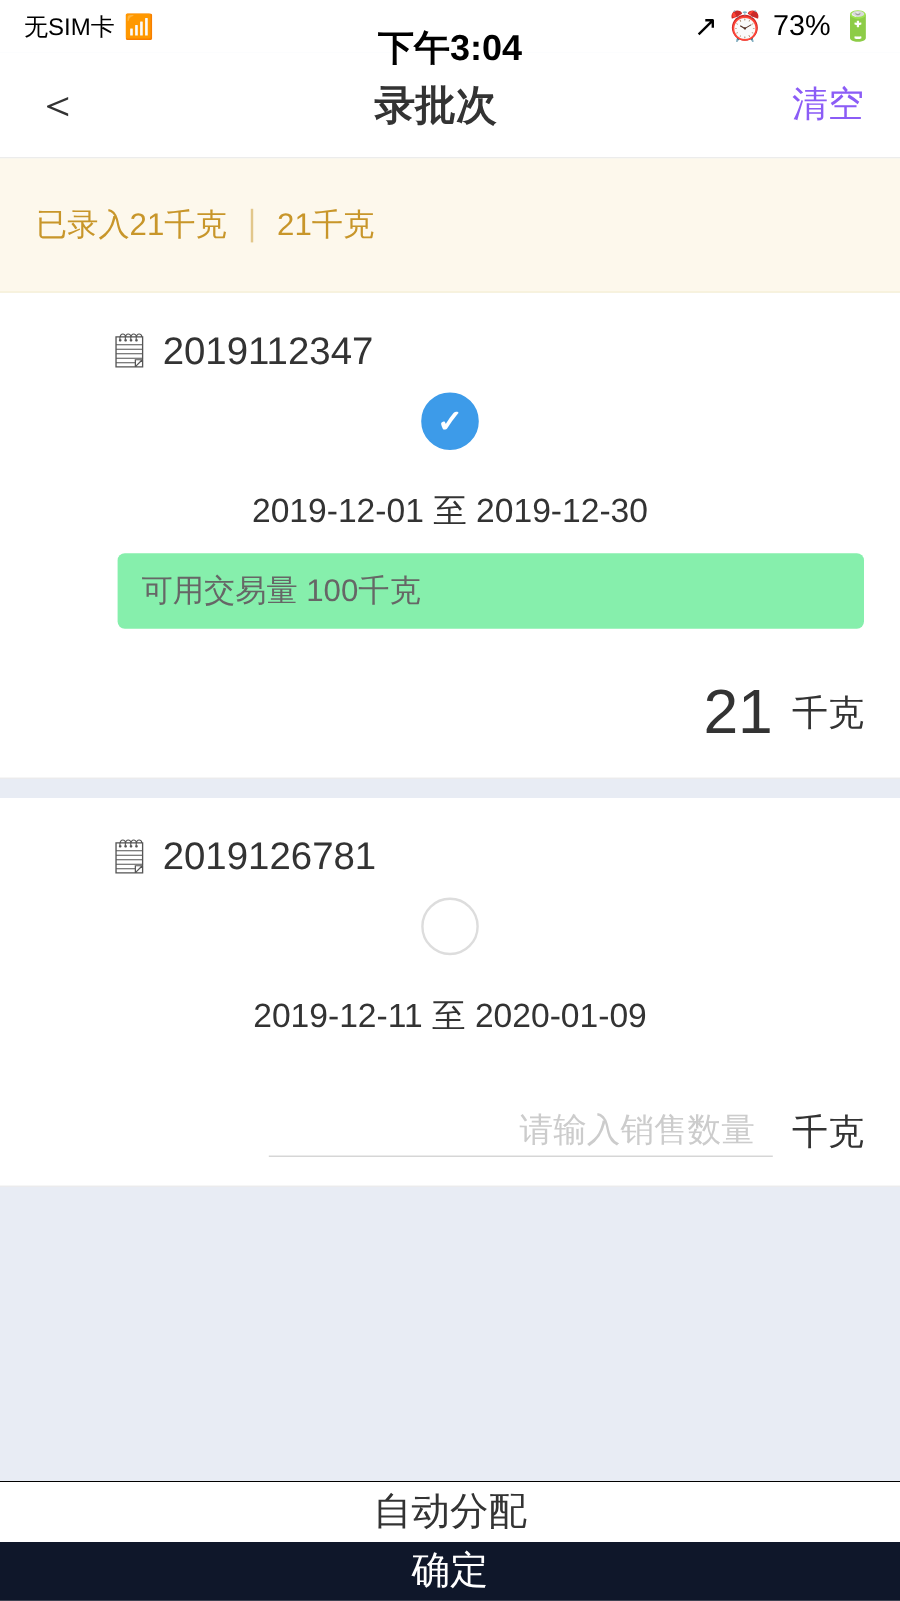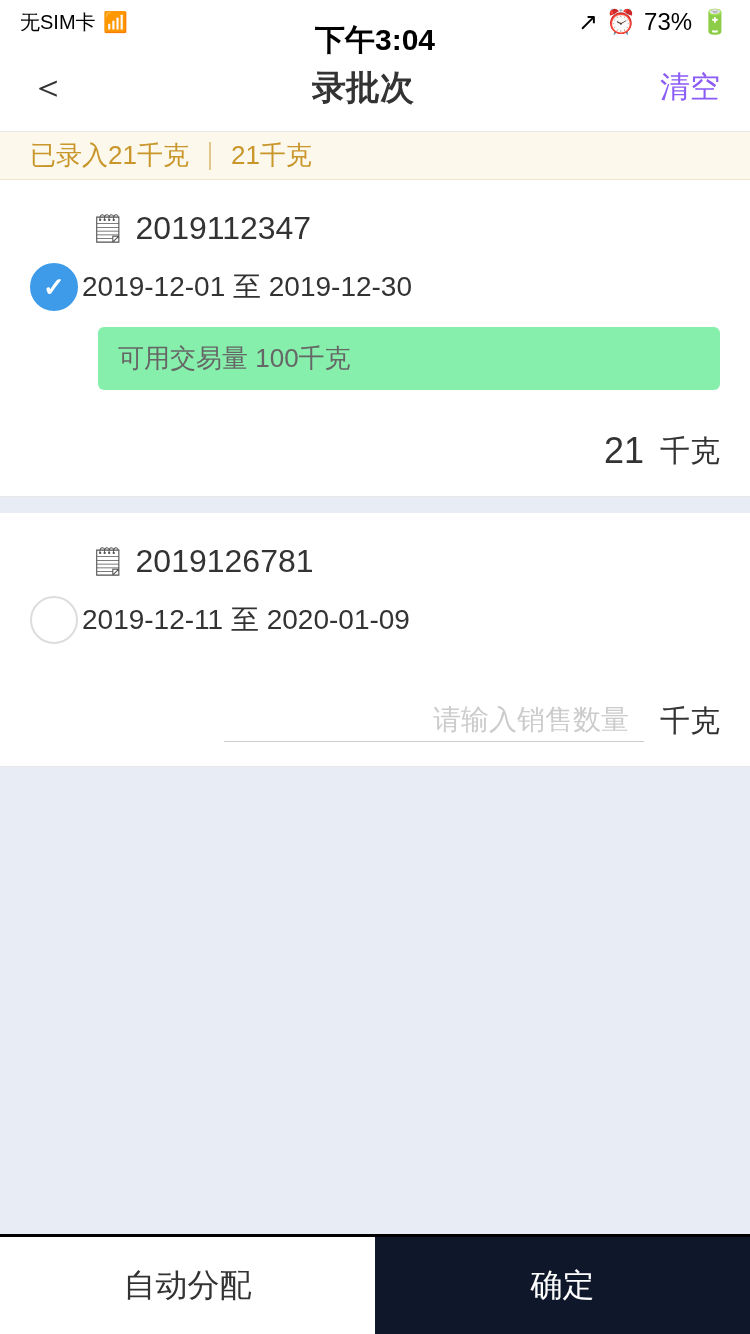--- a/index.html
+++ b/index.html
@@ -71,21 +71,21 @@
     }
     .nav-clear {
       font-size: 30px;
       color: #8b5cf6;
       cursor: pointer;
     }
 
     
     .info-banner {
       background: #fdf8ec;
-      padding: 6px 30px;
+      padding: 38px 30px;
       display: flex;
       align-items: center;
       gap: 20px;
       border-bottom: 1px solid #f0e8c8;
     }
     .info-item {
       font-size: 26px;
       color: #c8962a;
     }
     .info-divider {
@@ -121,22 +121,23 @@
     }
     .batch-id {
       font-size: 32px;
       color: #333;
       font-weight: 500;
     }
 
     .batch-row {
       display: flex;
       align-items: center;
-      gap: 4px;
+      gap: 32px;
       margin-bottom: 16px;
+      flex-direction: column;
     }
     .radio-circle {
       width: 48px;
       height: 48px;
       border-radius: 50%;
       border: 2px solid #ddd;
       display: flex;
       align-items: center;
       justify-content: center;
       flex-shrink: 0;
@@ -188,21 +189,21 @@
     }
     .qty-input::placeholder {
       color: #ccc;
       font-size: 28px;
     }
     .qty-unit {
       font-size: 30px;
       color: #333;
     }
     .qty-value {
-      font-size: 36px;
+      font-size: 52px;
       color: #333;
       font-weight: 400;
     }
 
     
     .card-divider {
       height: 16px;
       background: #e8ecf4;
     }
 
@@ -213,21 +214,22 @@
     }
 
     
     .bottom-bar {
       position: fixed;
       bottom: 0;
       left: 0;
       width: 750px;
       height: 100px;
       display: flex;
-      border-top: 3px solid #000000;
+      border-top: 1px solid #000000;
+      flex-direction: column;
     }
     .btn-auto {
       flex: 1;
       background: #fff;
       font-size: 32px;
       color: #333;
       border: none;
       cursor: pointer;
       display: flex;
       align-items: center;

